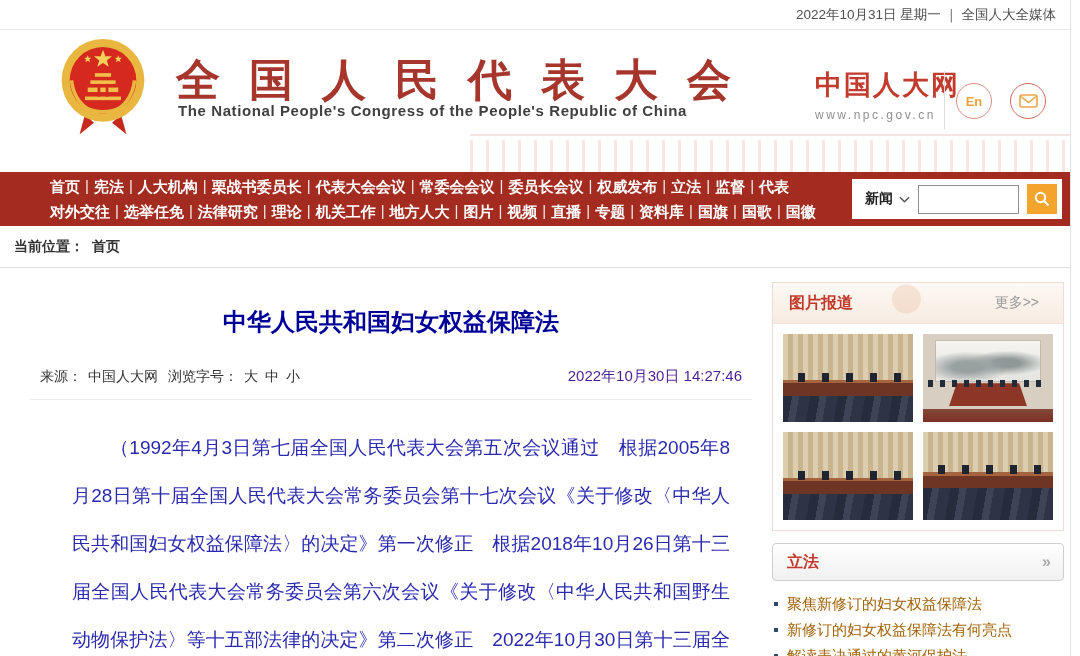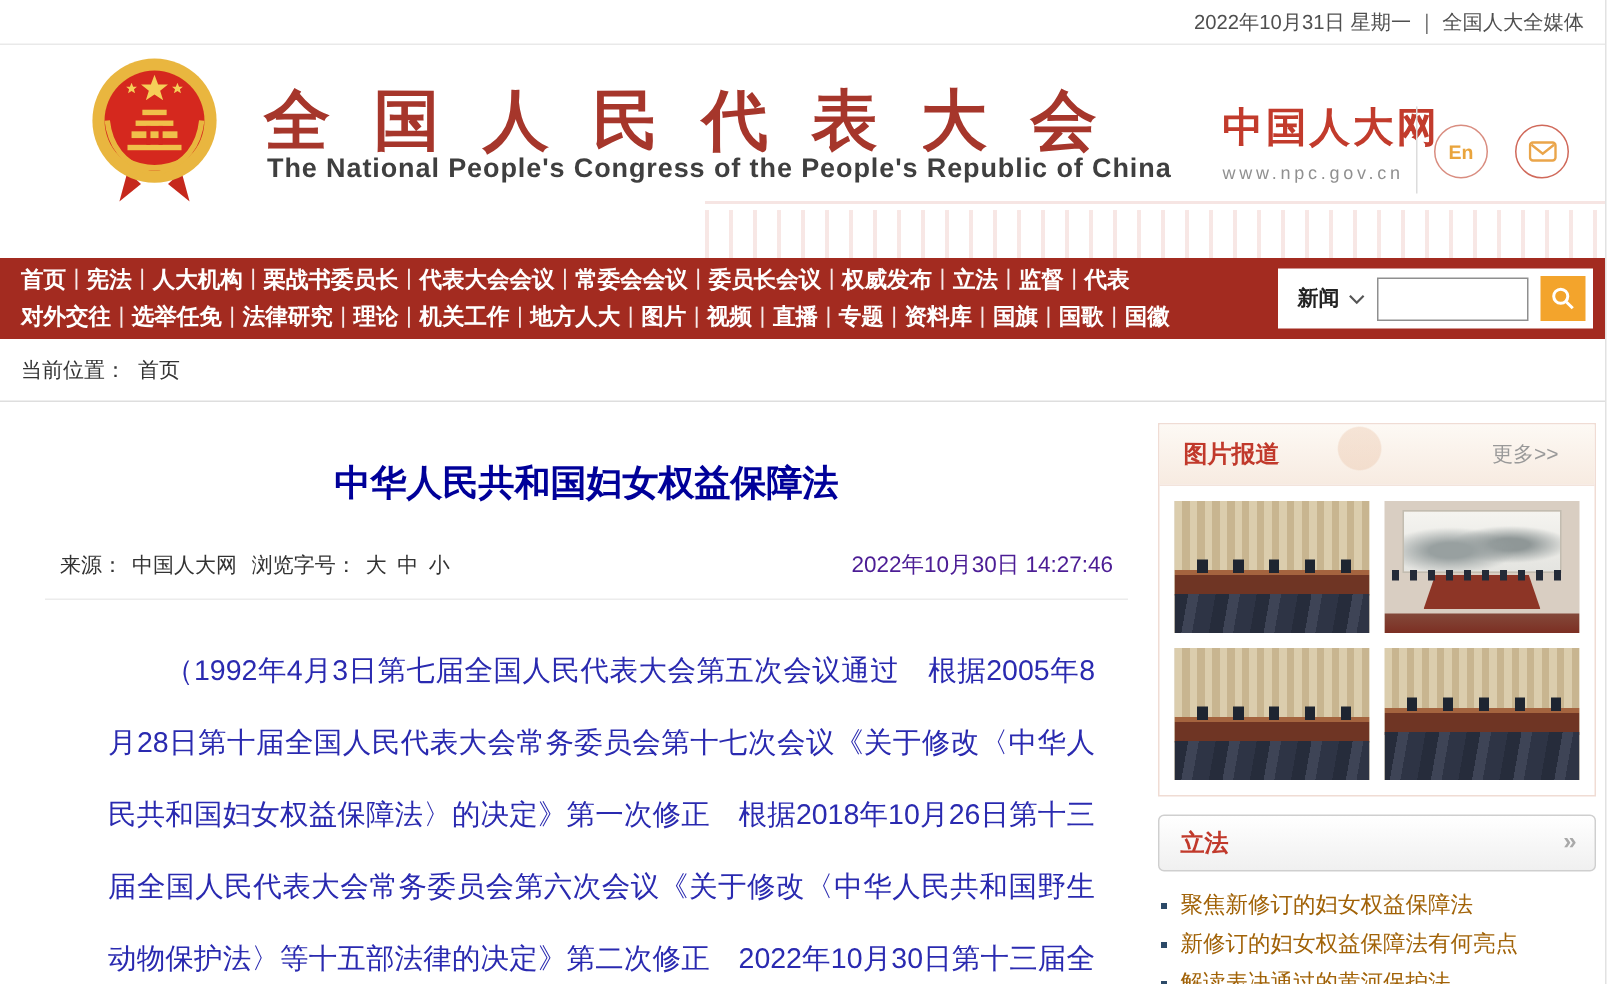--- a/index.html
+++ b/index.html
@@ -11,49 +11,49 @@
 
   
   .topbar{position:absolute;left:0;top:0;width:1070px;height:30px;border-bottom:1px solid #e9e9e9;box-sizing:border-box;}
   .topbar .date{position:absolute;right:14px;top:0;line-height:30px;font-size:13.5px;color:#4f4f4f;}
 
   
   .header{position:absolute;left:0;top:31px;width:1070px;height:141px;background:#fff;}
   .emblem{position:absolute;left:58px;top:6px;}
   .site-title{position:absolute;left:176px;top:20px;font-family:"Liberation Serif","DejaVu Serif",serif;
     font-size:44px;font-weight:bold;color:#a6362b;letter-spacing:29px;white-space:nowrap;}
-  .site-subtitle{position:absolute;left:178px;top:71px;font-size:18px;font-weight:bold;color:#3f3f3f;letter-spacing:0.6px;white-space:nowrap;}
+  .site-subtitle{position:absolute;left:178px;top:71px;font-size:15px;font-weight:bold;color:#3f3f3f;letter-spacing:0.6px;white-space:nowrap;}
   .portal{position:absolute;left:815px;top:36px;}
   .portal-name{font-size:27px;font-weight:bold;color:#c23b2c;letter-spacing:2px;}
   .portal-url{margin-top:5px;font-size:12px;color:#909090;letter-spacing:2.5px;}
   .hdr-divider{position:absolute;left:944px;top:40px;width:1px;height:58px;background:#dcdcdc;}
   .circle-btn{position:absolute;top:52px;width:36px;height:36px;border-radius:50%;box-sizing:border-box;
     display:flex;align-items:center;justify-content:center;background:#fff;}
   .circle-en{left:956px;border:1px solid #d98d80;color:#e9a43c;font-size:13px;font-weight:bold;}
   .circle-mail{left:1010px;border:1px solid #d0695a;}
   .watermark{position:absolute;right:0;bottom:0;width:600px;height:44px;opacity:.55;pointer-events:none;
     background:
       linear-gradient(rgba(210,120,110,.35),rgba(210,120,110,.35)) 0 6px/100% 2px no-repeat,
       repeating-linear-gradient(90deg,rgba(225,160,150,.45) 0 3px,transparent 3px 16px) 0 12px/100% 32px no-repeat;}
 
   
   .nav{position:absolute;left:0;top:172px;width:1070px;height:54px;background:#a32b20;box-sizing:border-box;}
-  .nav-rows{padding:2px 0 0 14px;}
+  .nav-rows{padding:2px 0 0 14px;margin-left:36px;}
   .nav-row{line-height:25px;font-size:15px;font-weight:600;color:#fff;white-space:nowrap;}
   .nav-row a{color:#fff;}
   .nav-row a + a::before{content:"|";font-weight:400;color:rgba(255,255,255,.9);margin:0 5px;position:relative;top:-1px;}
   .search{position:absolute;right:8px;top:7px;width:210px;height:40px;background:#fff;box-sizing:border-box;
     display:flex;align-items:center;gap:8px;padding:0 5px 0 13px;}
   .search-cat{display:flex;align-items:center;gap:6px;font-size:14px;color:#222;font-weight:600;cursor:pointer;}
   .search-input{flex:1;height:27px;border:1px solid #8f8f8f;outline:none;padding:0 4px;font-size:13px;min-width:10px;}
   .search-btn{width:30px;height:30px;background:#f3a42c;border:none;display:flex;align-items:center;justify-content:center;cursor:pointer;padding:0;}
 
   
   .breadcrumb{position:absolute;left:0;top:226px;width:1070px;height:42px;line-height:41px;border-bottom:1px solid #dedede;
-    box-sizing:border-box;padding-left:14px;font-size:14px;font-weight:400;color:#333;}
+    box-sizing:border-box;padding-left:14px;font-size:14px;font-weight:700;color:#333;}
   .breadcrumb a{margin-left:8px;color:#333;}
 
   
   .content{position:absolute;left:30px;top:268px;width:722px;}
   .article-title{margin-top:38px;text-align:center;font-size:24px;font-weight:bold;color:#000099;}
   .article-meta{margin-top:29px;display:flex;justify-content:space-between;align-items:flex-end;
     padding:0 10px 13px 10px;border-bottom:1px solid #ececec;font-size:14px;color:#333;}
   .meta-left span{margin-right:6px;}
   .meta-left .sizes span{margin-right:7px;cursor:pointer;}
   .meta-date{font-size:15px;color:#4c1d95;}

